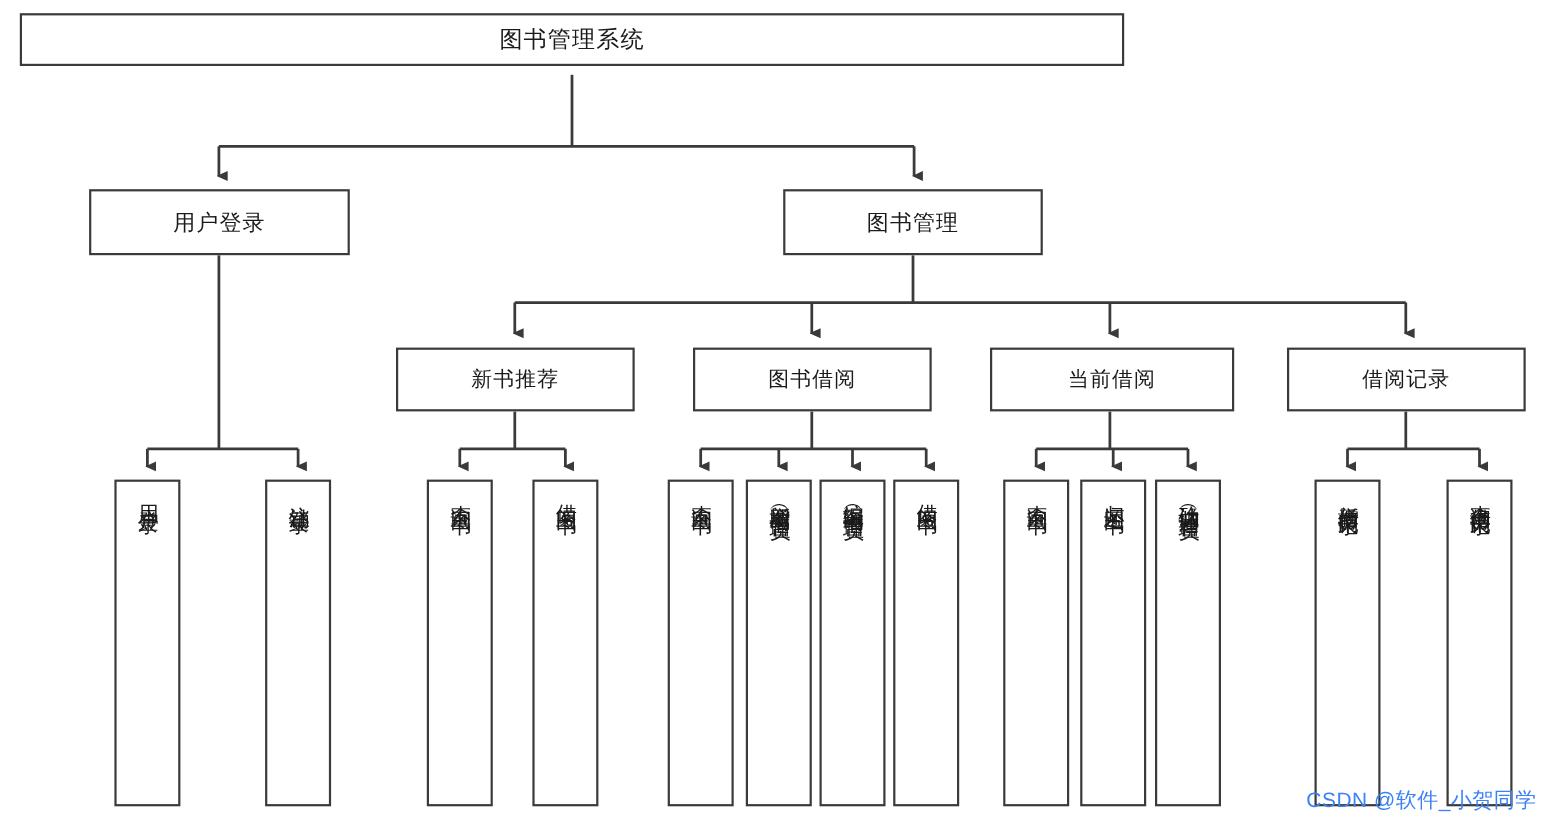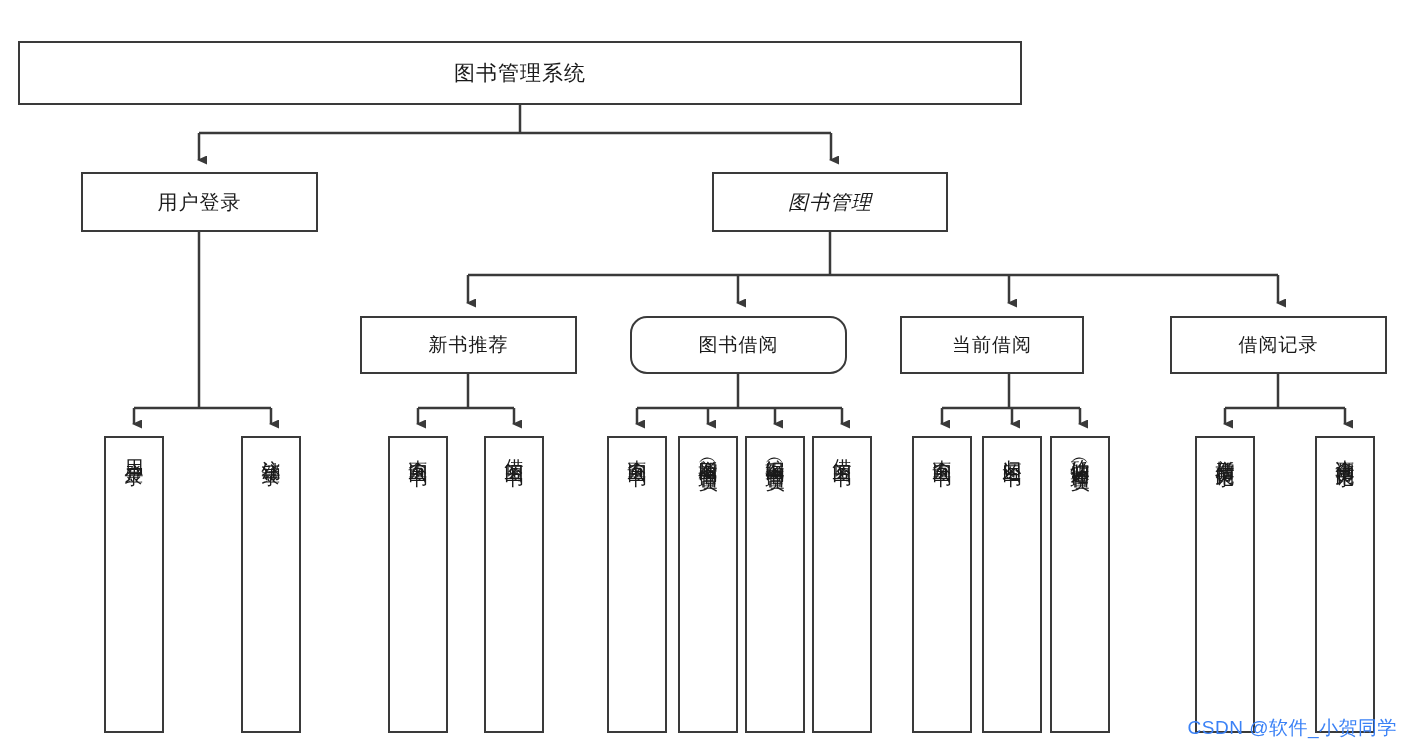--- a/index.html
+++ b/index.html
@@ -124,38 +124,38 @@
       <path d="M1012,408 L1012,424" marker-end="url(#arrowhead)"></path>
       <path d="M1080,408 L1080,424" marker-end="url(#arrowhead)"></path>
 
       <path d="M1278,374 L1278,408"></path>
       <path d="M1225,408 L1345,408"></path>
       <path d="M1225,408 L1225,424" marker-end="url(#arrowhead)"></path>
       <path d="M1345,408 L1345,424" marker-end="url(#arrowhead)"></path>
     </g>
   </svg>
 
-  <div class="node node-root" style="left:18px; top:12px; width:1004px; height:64px;margin-top:29px;">
+  <div class="node node-root" style="left:18px; top:12px; width:1004px; height:48px;">
     <span>图书管理系统</span>
   </div>
 
   <div class="node node-l1" style="left:81px; top:172px; width:237px; height:60px;">
     <span>用户登录</span>
   </div>
-  <div class="node node-l1" style="left:712px; top:172px; width:236px; height:60px;font-style:italic;">
+  <div class="node node-l1" style="left:712px; top:172px; width:236px; height:60px;">
     <span>图书管理</span>
   </div>
 
   <div class="node node-l2" style="left:360px; top:316px; width:217px; height:58px;">
     <span>新书推荐</span>
   </div>
-  <div class="node node-l2" style="left:630px; top:316px; width:217px; height:58px;border-radius:17px;">
+  <div class="node node-l2" style="left:630px; top:316px; width:217px; height:58px;">
     <span>图书借阅</span>
   </div>
-  <div class="node node-l2" style="left:900px; top:316px; width:184px; height:58px;">
+  <div class="node node-l2" style="left:900px; top:316px; width:222px; height:58px;">
     <span>当前借阅</span>
   </div>
   <div class="node node-l2" style="left:1170px; top:316px; width:217px; height:58px;text-align:center;">
     <span>借阅记录</span>
   </div>
 
   <div class="node node-leaf" style="left:104px; top:436px; width:60px; height:297px;">
     <span class="vtext">用户登录</span>
   </div>
   <div class="node node-leaf" style="left:241px; top:436px; width:60px; height:297px;">

